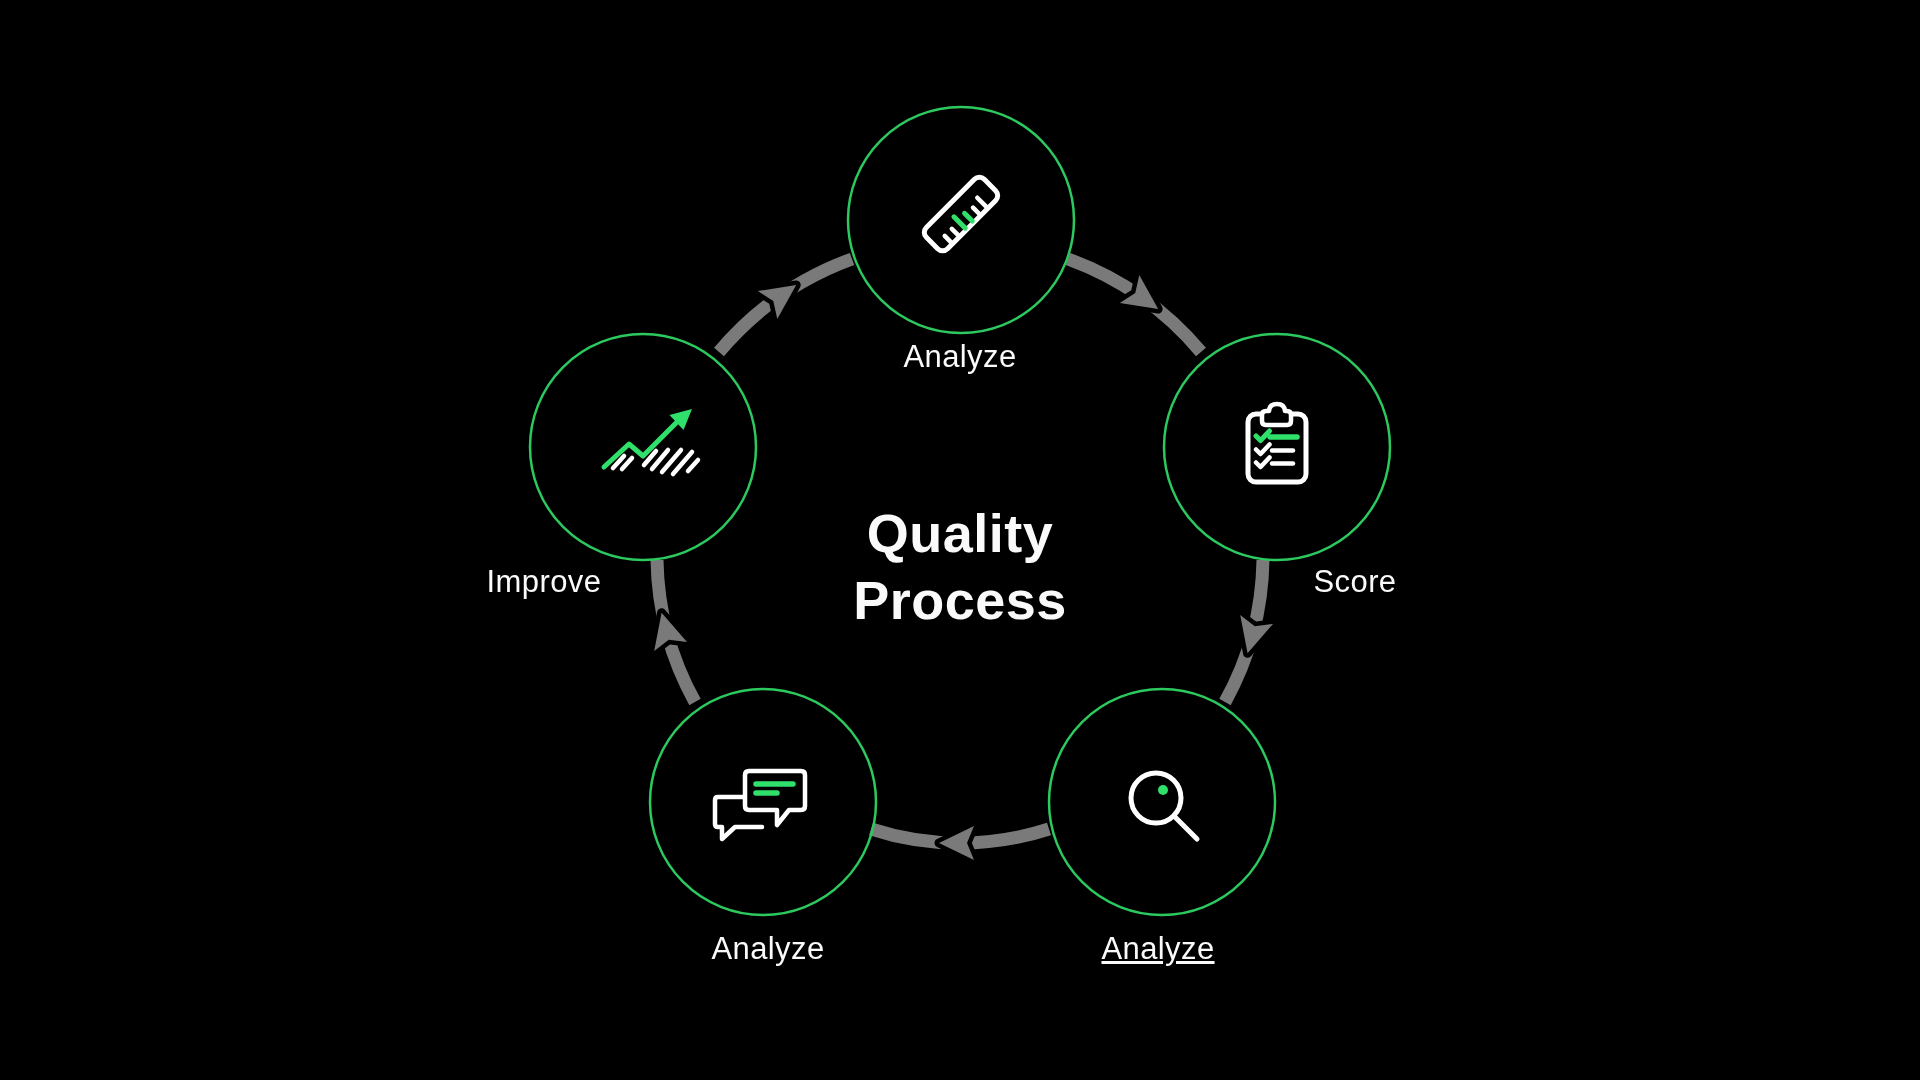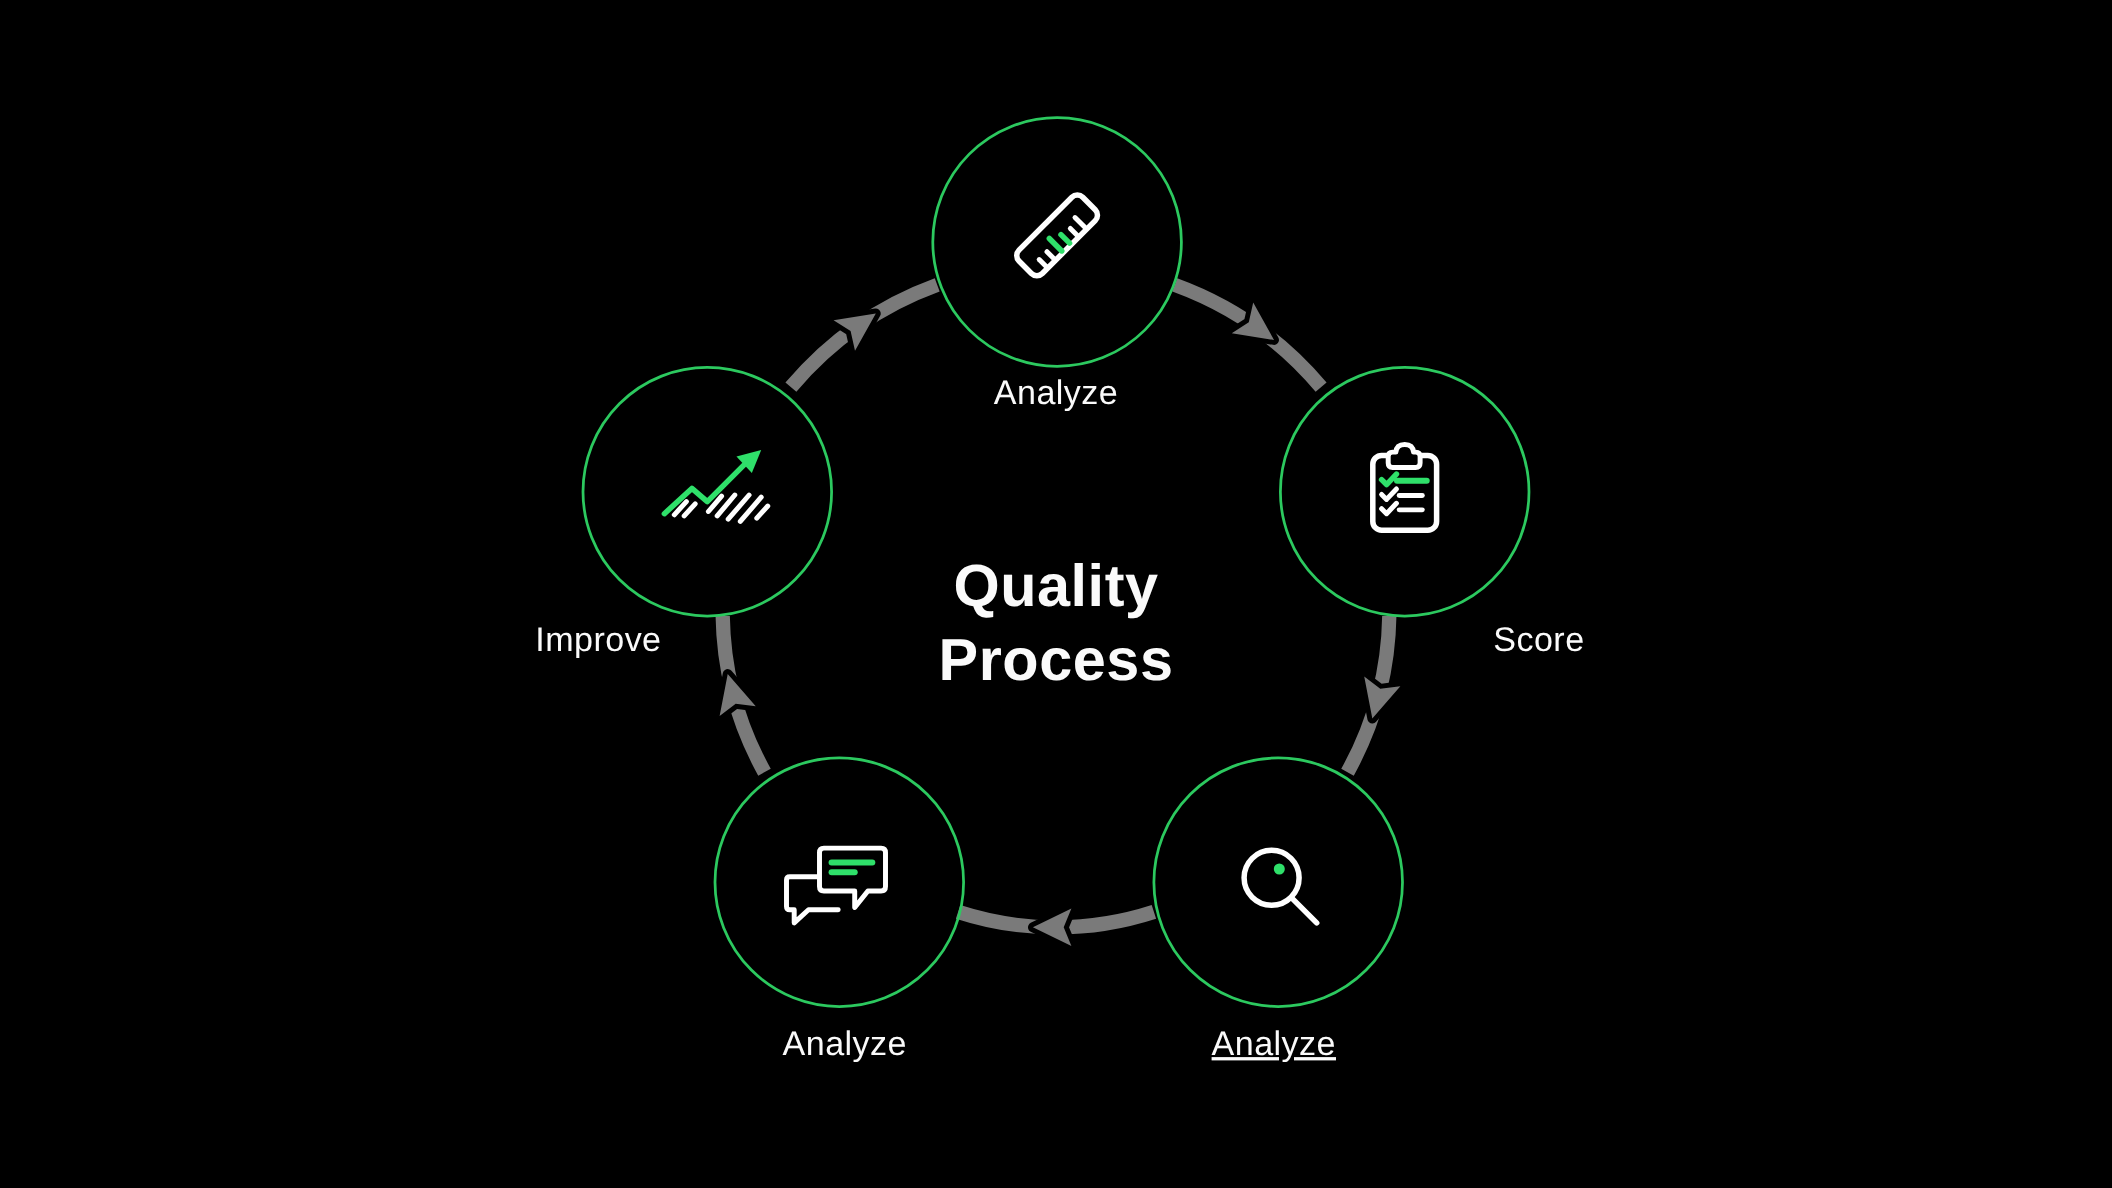--- a/index.html
+++ b/index.html
@@ -34,21 +34,21 @@
     position:absolute;left:960px;top:500px;transform:translateX(-50%);
     color:var(--text,#fafafa);font-size:54px;font-weight:600;
     line-height:67px;text-align:center;letter-spacing:.5px;white-space:nowrap;
   }
   .node-label{
     position:absolute;transform:translate(-50%,-50%);
     color:var(--text,#fafafa);font-size:31px;font-weight:400;
     letter-spacing:.4px;white-space:nowrap;
   }
   .lbl-measure {left:960px; top:357px;}
-  .lbl-score   {left:1355px;top:582px;margin-left:44px;}
+  .lbl-score   {left:1355px;top:582px;}
   .lbl-analyze {left:1158px;top:949px;text-decoration:underline;}
   .lbl-feedback{left:768px; top:949px;}
   .lbl-improve {left:544px; top:582px;}
 </style>
 </head>
 <body>
 
 <div class="stage">
 
   <svg width="1920" height="1080" viewBox="0 0 1920 1080">

